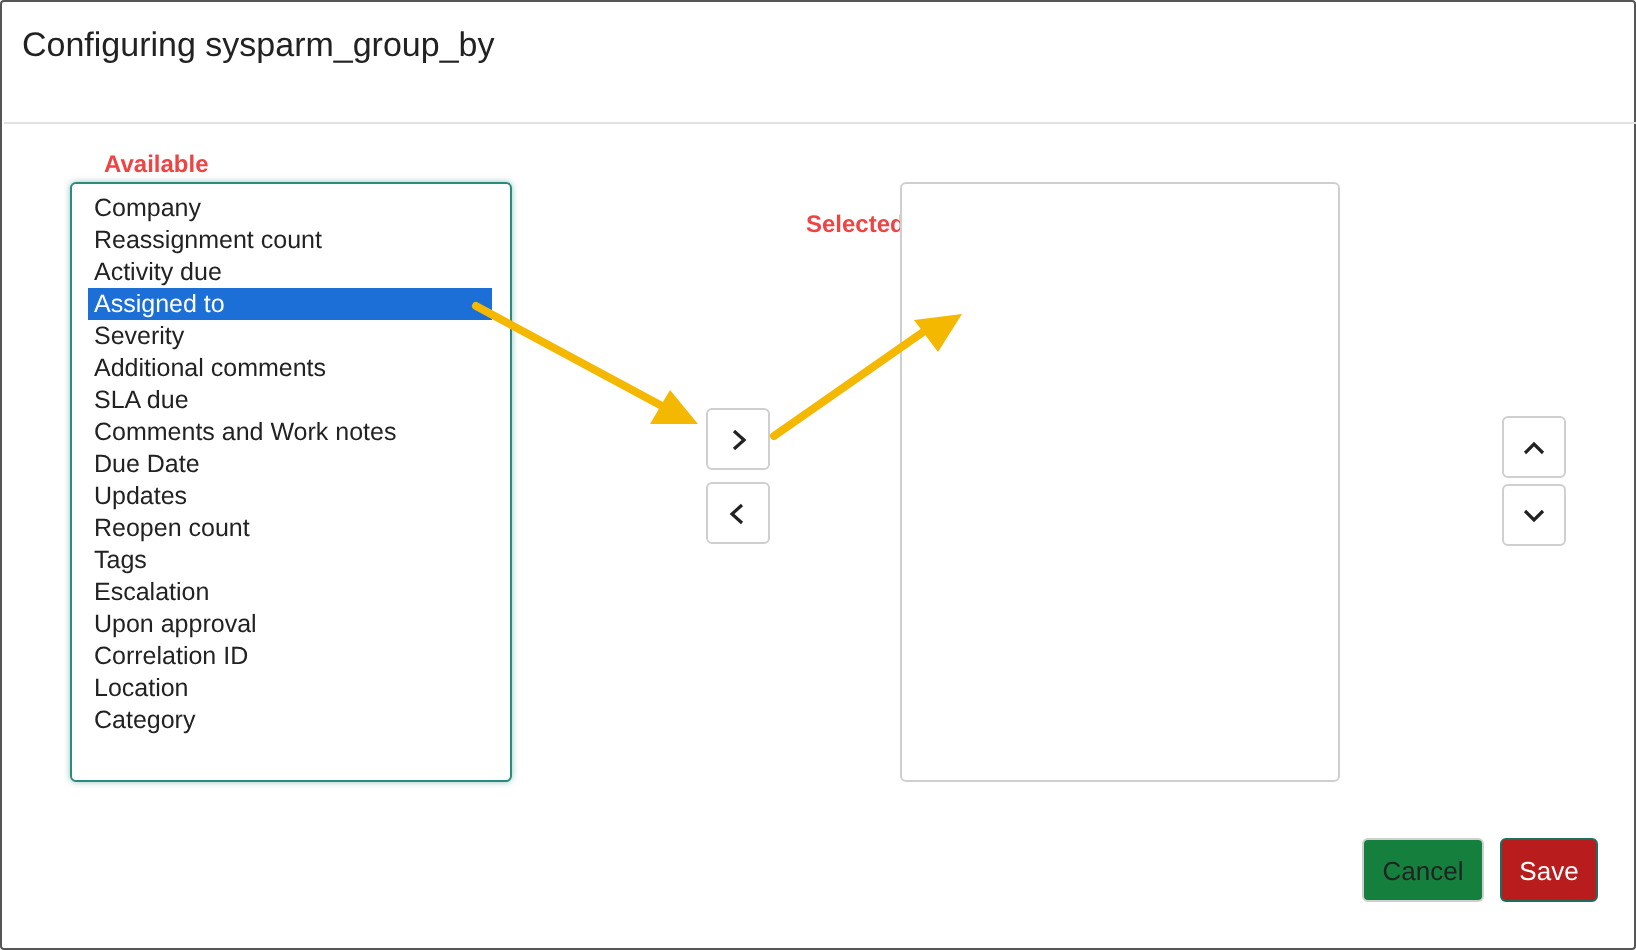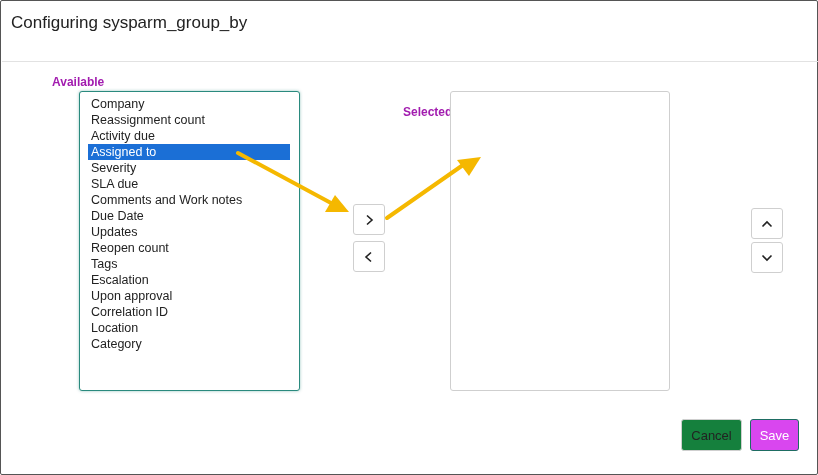--- a/index.html
+++ b/index.html
@@ -1,52 +1,53 @@
 <!DOCTYPE html>
 <html><head>
 <meta charset="utf-8">
 <style>
   * { box-sizing: border-box; margin: 0; padding: 0; }
   html, body { width: 818px; height: 475px; overflow: hidden; background: #ffffff; }
   body { font-family: "Liberation Sans", sans-serif; color: #222; position: relative; }
   .frame { position: absolute; left: 0; top: 0; width: 818px; height: 475px; border: 1px solid #555; border-radius: 2px; background: #fff; }
   .header { position: absolute; left: 1px; top: 1px; width: 816px; height: 60px; border-bottom: 1px solid #e2e2e2; }
   .title { position: absolute; left: 9px; top: 11px; font-size: 17px; color: #222; }
-  .label { position: absolute; font-size: 12px; font-weight: bold; color: #a21caf; }
+  .label { position: absolute; font-size: 12px; font-weight: bold; color: #ef4444; }
   .label.available { left: 51px; top: 74px; }
   .label.selected { left: 402px; top: 74px; margin-top: 30px; }
-  .listbox { position: absolute; left: 34px; top: 90px; width: 221px; height: 300px; border: 1px solid #2a8a7e; border-radius: 3px; box-shadow: 0 0 3px rgba(42,138,126,0.5); background: #fff; padding-top: 4px; margin-left: 44px; }
+  .listbox { position: absolute; left: 34px; top: 90px; width: 221px; height: 300px; border: 1px solid #2a8a7e; border-radius: 3px; box-shadow: 0 0 3px rgba(42,138,126,0.5); background: #fff; padding-top: 4px; }
   .opt { height: 16px; line-height: 16px; font-size: 12.5px; padding-left: 11px; margin: 0 9px 0 0; color: #222; white-space: nowrap; }
   .opt.sel { background: #1b6fd6; color: #ffffff; margin-left: 8px; padding-left: 3px; }
   .selbox { position: absolute; left: 449px; top: 90px; width: 220px; height: 300px; border: 1px solid #cfcfcf; border-radius: 3px; background: #fff; }
   .btn { position: absolute; width: 32px; height: 31px; border: 1px solid #cfcfcf; border-radius: 3px; background: #fff; display: flex; align-items: center; justify-content: center; cursor: pointer; }
   .btn svg { width: 14px; height: 14px; }
   .b-right { left: 352px; top: 203px; }
   .b-left { left: 352px; top: 240px; }
   .b-up { left: 750px; top: 207px; }
   .b-down { left: 750px; top: 241px; }
   .cancel { position: absolute; left: 680px; top: 418px; width: 61px; height: 32px; border: 1px solid #cfcfcf; border-radius: 3px; background: #15803d; font-size: 13px; color: #222; display: flex; align-items: center; justify-content: center; cursor: pointer; }
-  .save { position: absolute; left: 749px; top: 418px; width: 49px; height: 32px; border: 1px solid #1e6d62; border-radius: 3px; background: #d946ef; font-size: 13px; color: #fff; display: flex; align-items: center; justify-content: center; cursor: pointer; }
+  .save { position: absolute; left: 749px; top: 418px; width: 49px; height: 32px; border: 1px solid #1e6d62; border-radius: 3px; background: #b91c1c; font-size: 13px; color: #fff; display: flex; align-items: center; justify-content: center; cursor: pointer; }
   .arrows { position: absolute; left: 0; top: 0; width: 818px; height: 475px; pointer-events: none; }
 </style>
 </head>
 <body>
 
 <div class="frame">
   <div class="header">
     <div class="title">Configuring sysparm_group_by</div>
   </div>
 
   <div class="label available">Available</div>
   <div class="listbox">
     <div class="opt">Company</div>
     <div class="opt">Reassignment count</div>
     <div class="opt">Activity due</div>
     <div class="opt sel">Assigned to</div>
     <div class="opt">Severity</div>
+    <div class="opt">Additional comments</div>
     <div class="opt">SLA due</div>
     <div class="opt">Comments and Work notes</div>
     <div class="opt">Due Date</div>
     <div class="opt">Updates</div>
     <div class="opt">Reopen count</div>
     <div class="opt">Tags</div>
     <div class="opt">Escalation</div>
     <div class="opt">Upon approval</div>
     <div class="opt">Correlation ID</div>
     <div class="opt">Location</div>

